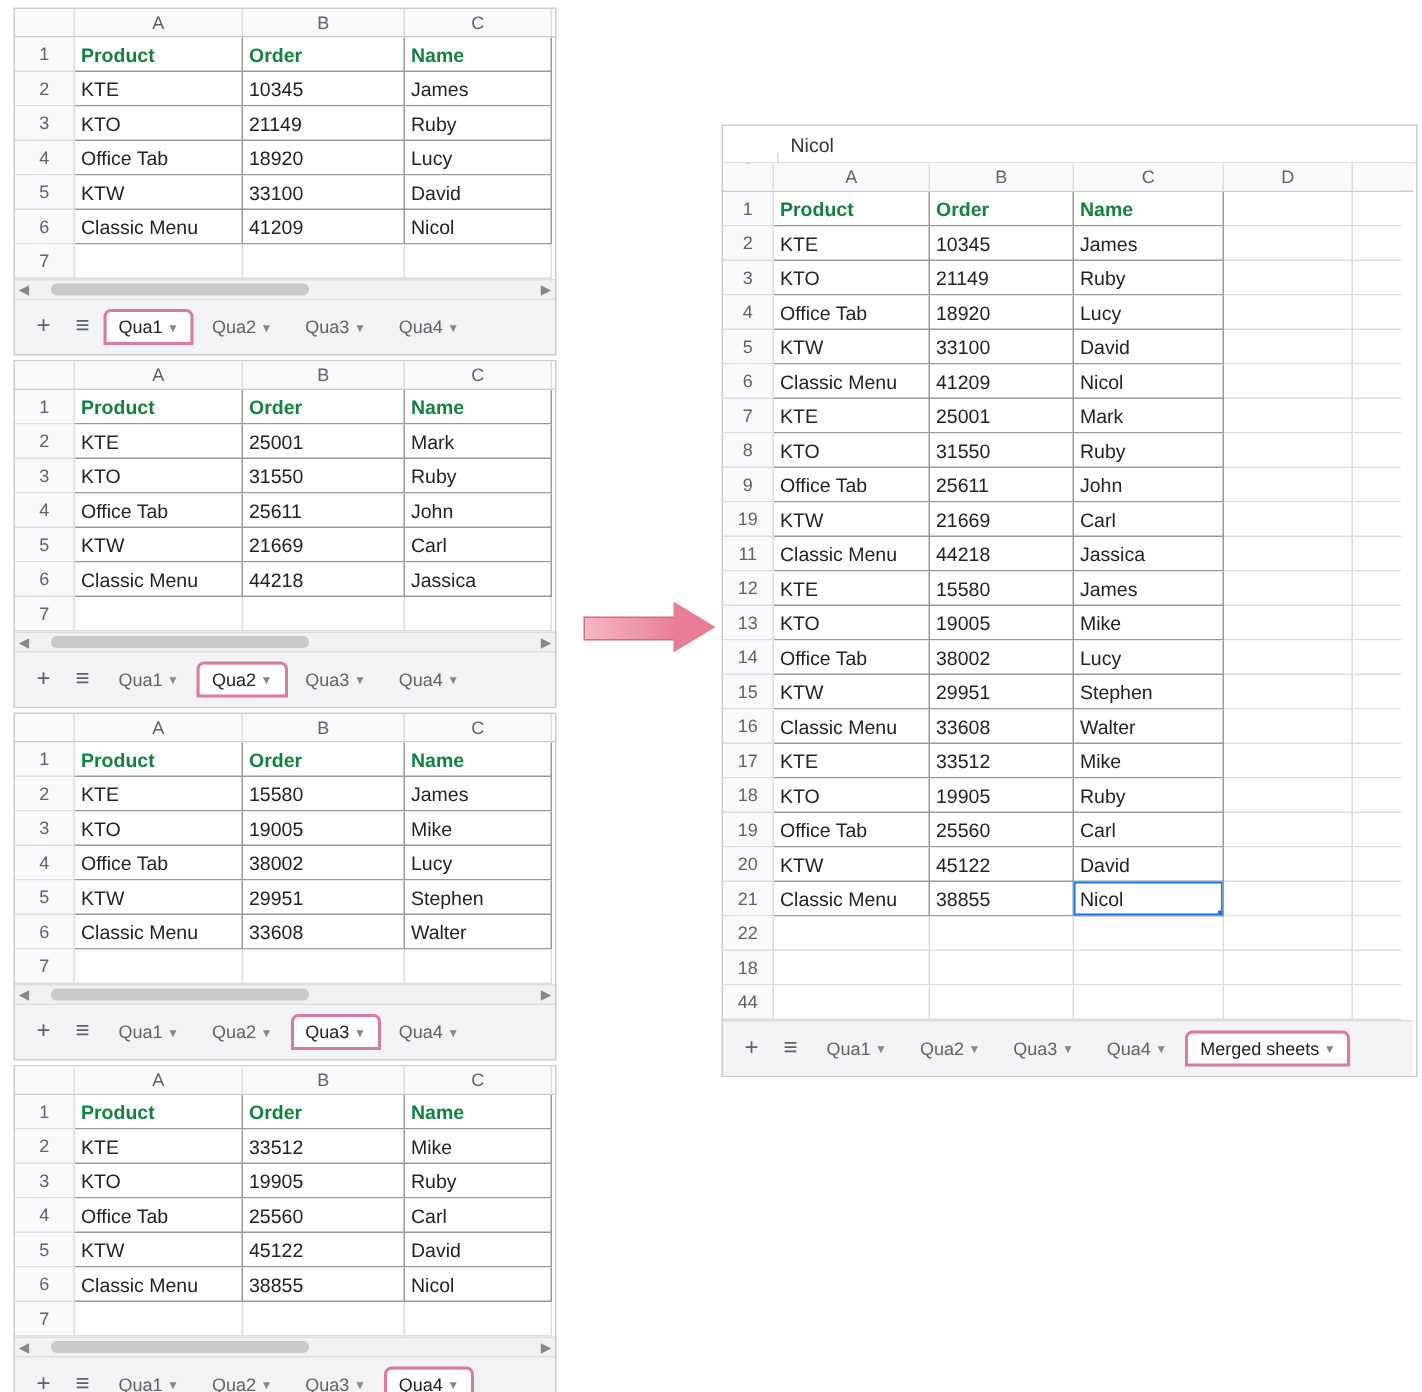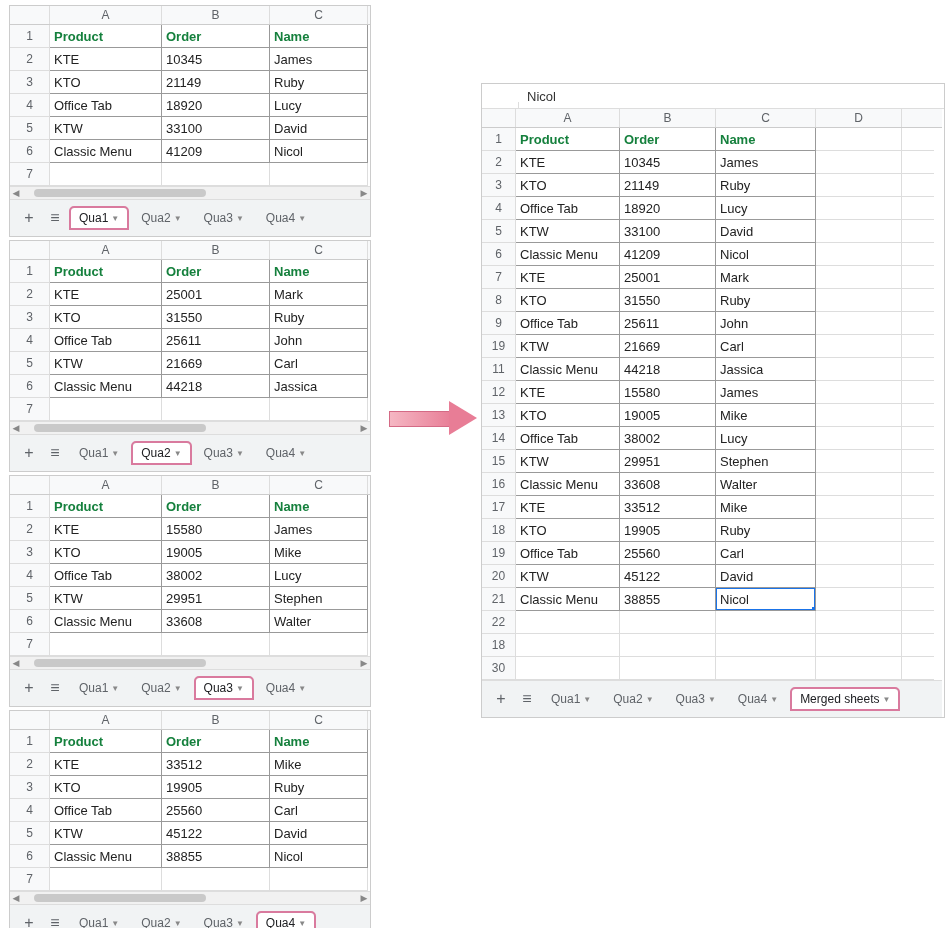--- a/index.html
+++ b/index.html
@@ -650,21 +650,21 @@
           </div>
           <div class="row emptyrow">
             <div class="rowhdr">18</div>
             <div class="cell colA"></div>
             <div class="cell colB"></div>
             <div class="cell colC"></div>
             <div class="cell colD"></div>
             <div class="cell colE"></div>
           </div>
           <div class="row emptyrow">
-            <div class="rowhdr">30</div>
+            <div class="rowhdr">44</div>
             <div class="cell colA"></div>
             <div class="cell colB"></div>
             <div class="cell colC"></div>
             <div class="cell colD"></div>
             <div class="cell colE"></div>
           </div>
         </div>
       <div class="tabbar">
         <div class="iconbtn">+</div>
         <div class="iconbtn">≡</div>

